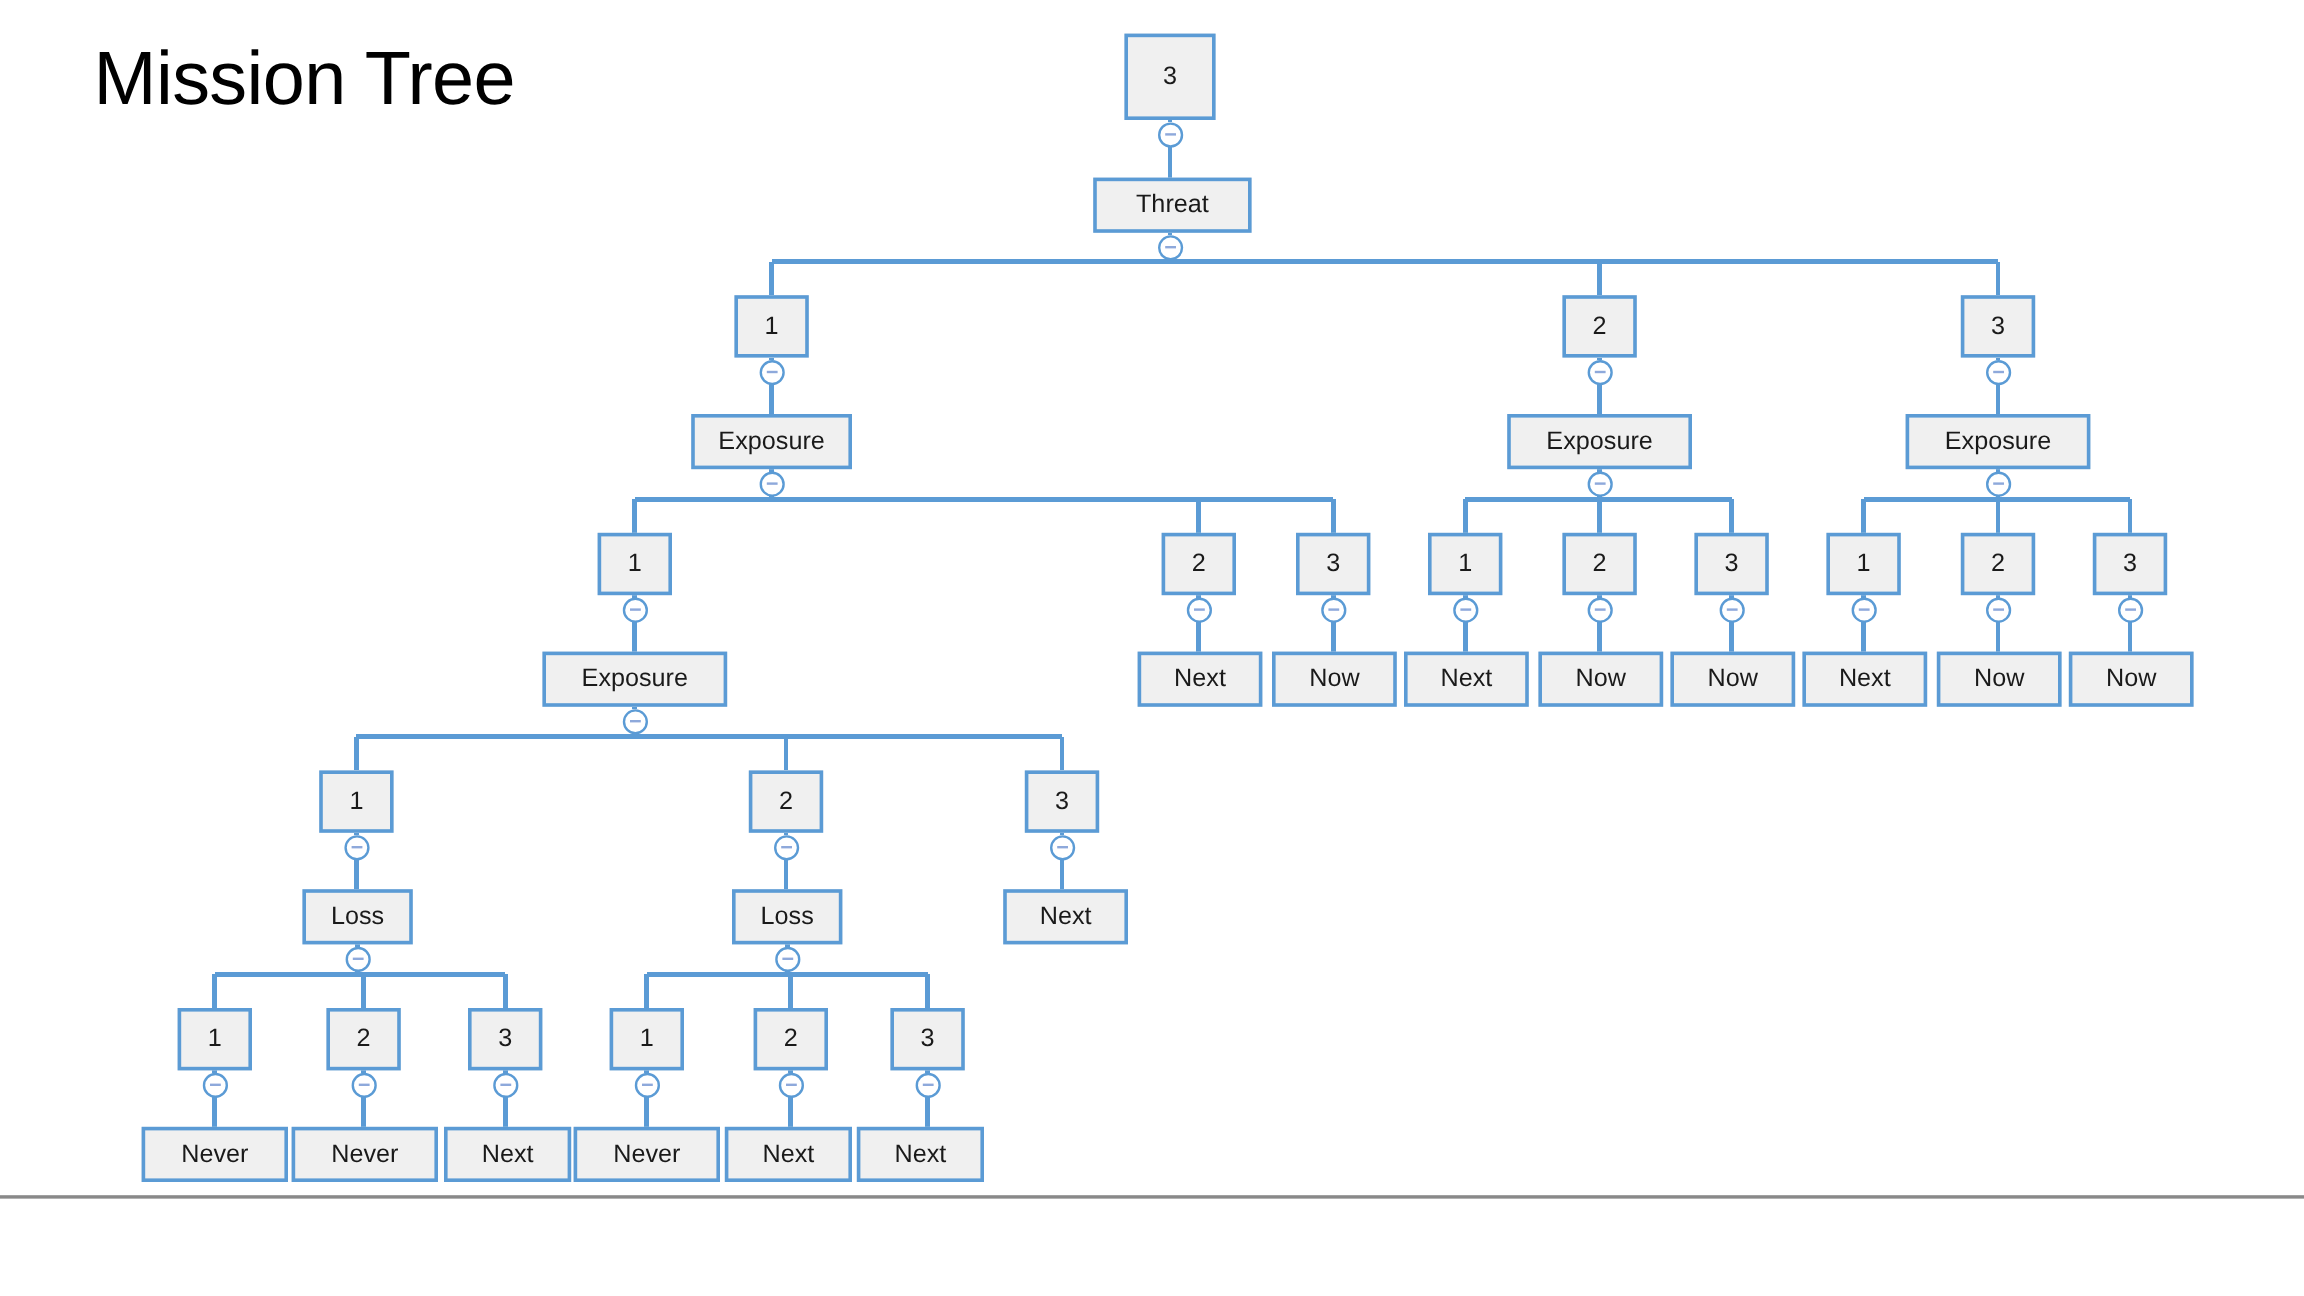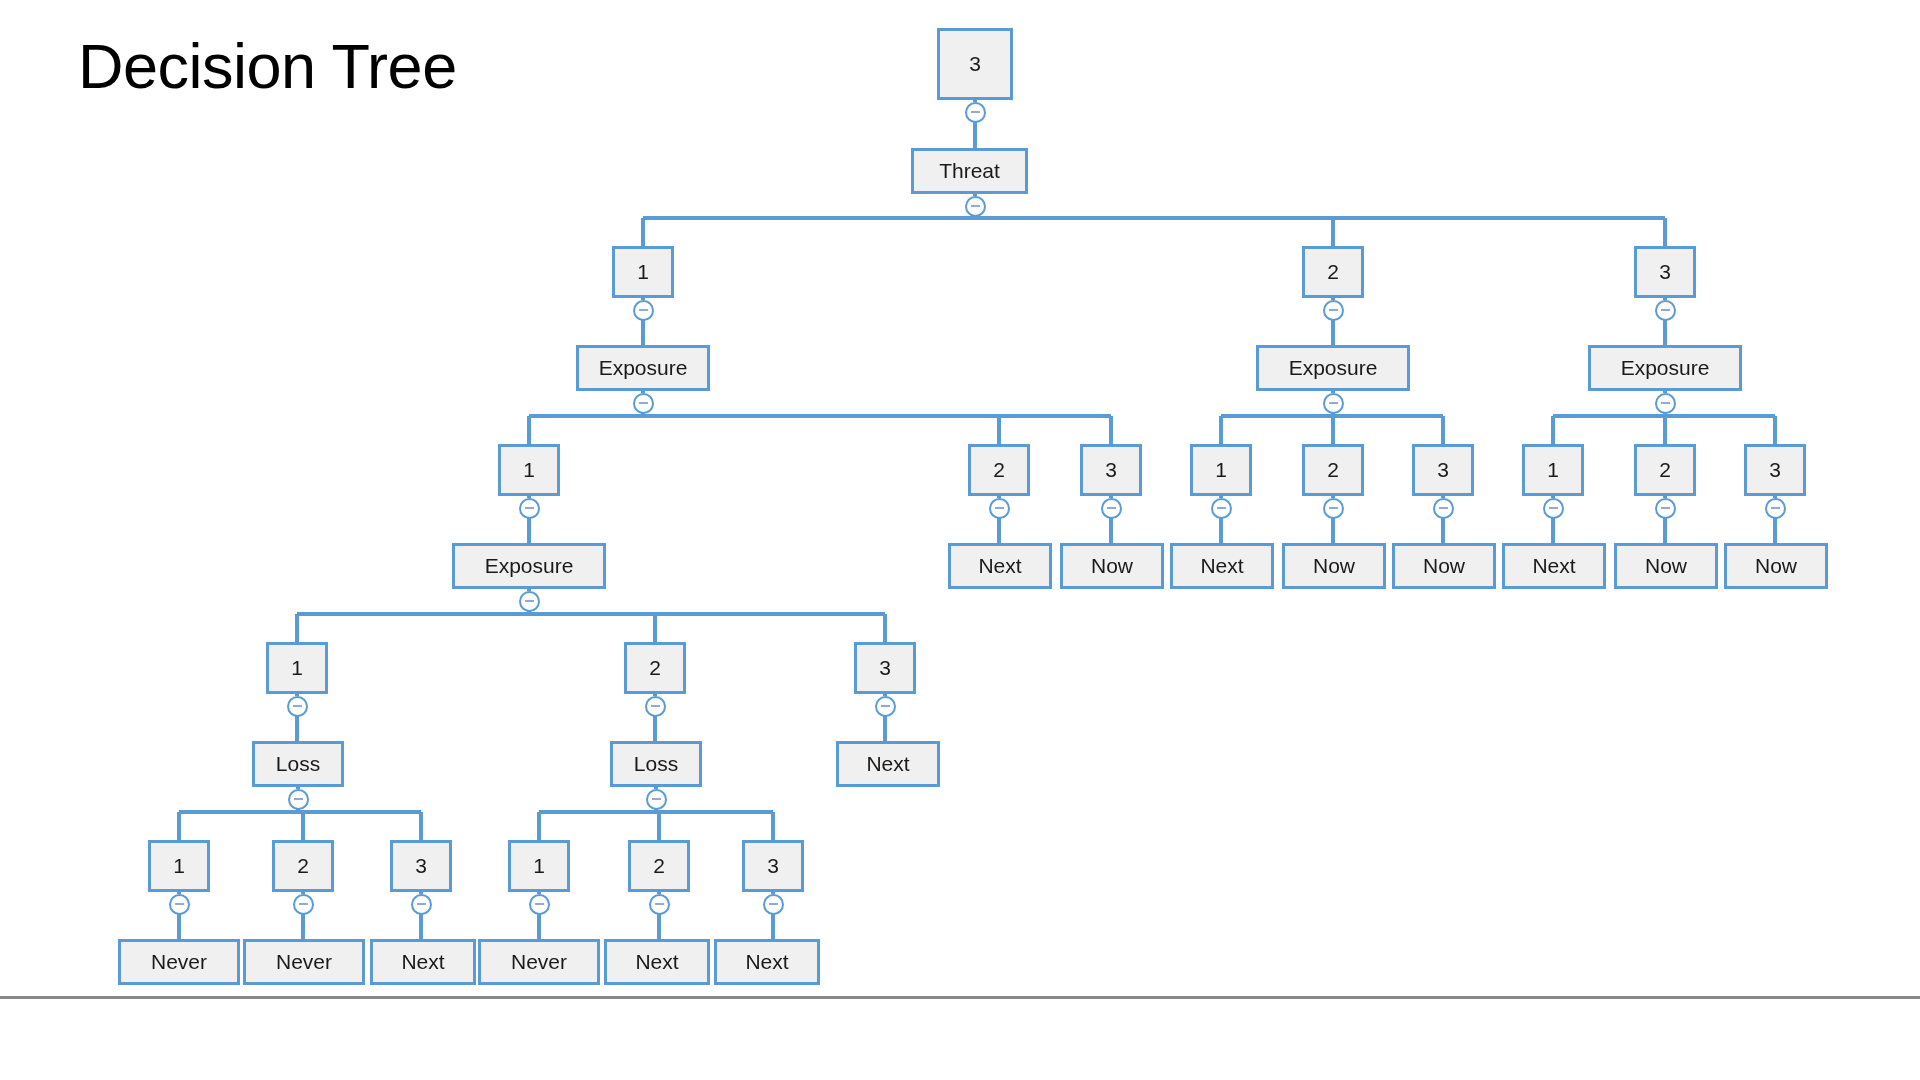--- a/index.html
+++ b/index.html
@@ -54,21 +54,21 @@
   #footer-rule{
     position:absolute;left:0;top:996px;width:1920px;height:3px;background:#898989;
   }
   #footer{position:absolute;left:0;top:999px;width:1920px;height:81px;background:#ffffff;}
 </style>
 </head>
 <body>
 
 <div id="slide">
 
-  <div id="slide-title">Decision Tree</div>
+  <div id="slide-title">Mission Tree</div>
 
   <div id="tree">
     <svg id="connectors" viewBox="0 0 1920 995" preserveAspectRatio="none" aria-hidden="true">
         <line x1="975" y1="100" x2="975" y2="102" stroke="#5B9BD5" stroke-width="4" shape-rendering="crispEdges"></line>
         <line x1="975" y1="122" x2="975" y2="148" stroke="#5B9BD5" stroke-width="4" shape-rendering="crispEdges"></line>
         <line x1="975" y1="194" x2="975" y2="196" stroke="#5B9BD5" stroke-width="4" shape-rendering="crispEdges"></line>
         <line x1="975" y1="216" x2="975" y2="218" stroke="#5B9BD5" stroke-width="4" shape-rendering="crispEdges"></line>
         <line x1="643" y1="218" x2="1665" y2="218" stroke="#5B9BD5" stroke-width="4" shape-rendering="crispEdges"></line>
         <line x1="643" y1="218" x2="643" y2="246" stroke="#5B9BD5" stroke-width="4" shape-rendering="crispEdges"></line>
         <line x1="1333" y1="218" x2="1333" y2="246" stroke="#5B9BD5" stroke-width="4" shape-rendering="crispEdges"></line>
@@ -234,21 +234,21 @@
       <div class="toggle" style="left: 528.5px; top: 893.5px;">
         <span class="bar"></span>
       </div>
       <div class="toggle" style="left: 648.5px; top: 893.5px;">
         <span class="bar"></span>
       </div>
       <div class="toggle" style="left: 762.5px; top: 893.5px;">
         <span class="bar"></span>
       </div>
       <div class="node small" style="left: 937px; top: 28px; width: 76px; height: 72px; background: rgb(240, 240, 240); border-color: rgb(91, 155, 213);">3</div>
-      <div class="node wide" style="left: 911px; top: 148px; width: 117px; height: 46px; background: rgb(240, 240, 240); border-color: rgb(91, 155, 213);">Threat</div>
+      <div class="node wide" style="left: 911px; top: 148px; width: 132px; height: 46px; background: rgb(240, 240, 240); border-color: rgb(91, 155, 213);">Threat</div>
       <div class="node small" style="left: 612px; top: 246px; width: 62px; height: 52px; background: rgb(240, 240, 240); border-color: rgb(91, 155, 213);">1</div>
       <div class="node small" style="left: 1302px; top: 246px; width: 62px; height: 52px; background: rgb(240, 240, 240); border-color: rgb(91, 155, 213);">2</div>
       <div class="node small" style="left: 1634px; top: 246px; width: 62px; height: 52px; background: rgb(240, 240, 240); border-color: rgb(91, 155, 213);">3</div>
       <div class="node wide" style="left: 576px; top: 345px; width: 134px; height: 46px; background: rgb(240, 240, 240); border-color: rgb(91, 155, 213);">Exposure</div>
       <div class="node wide" style="left: 1256px; top: 345px; width: 154px; height: 46px; background: rgb(240, 240, 240); border-color: rgb(91, 155, 213);">Exposure</div>
       <div class="node wide" style="left: 1588px; top: 345px; width: 154px; height: 46px; background: rgb(240, 240, 240); border-color: rgb(91, 155, 213);">Exposure</div>
       <div class="node small" style="left: 498px; top: 444px; width: 62px; height: 52px; background: rgb(240, 240, 240); border-color: rgb(91, 155, 213);">1</div>
       <div class="node small" style="left: 968px; top: 444px; width: 62px; height: 52px; background: rgb(240, 240, 240); border-color: rgb(91, 155, 213);">2</div>
       <div class="node small" style="left: 1080px; top: 444px; width: 62px; height: 52px; background: rgb(240, 240, 240); border-color: rgb(91, 155, 213);">3</div>
       <div class="node small" style="left: 1190px; top: 444px; width: 62px; height: 52px; background: rgb(240, 240, 240); border-color: rgb(91, 155, 213);">1</div>

